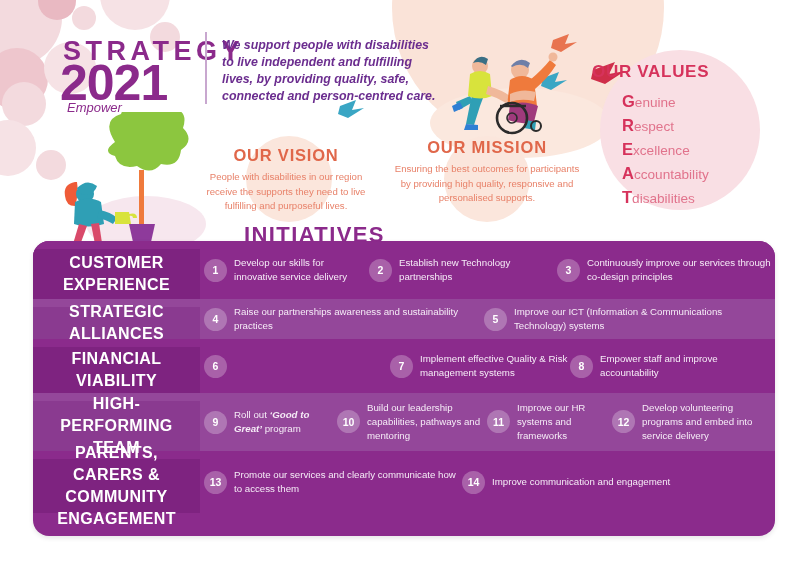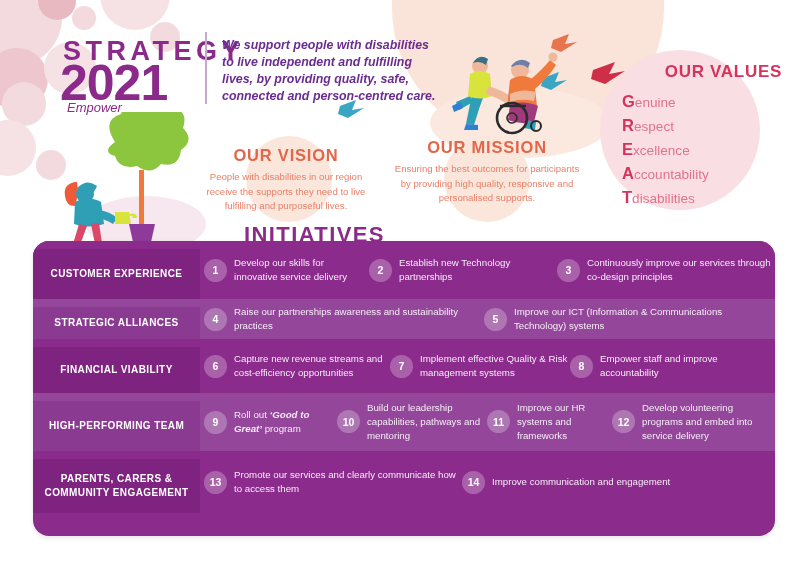--- a/index.html
+++ b/index.html
@@ -48,21 +48,21 @@
   .vm-body{
     font-size:9.6px;color:#e8826a;line-height:1.52;
   }
   #vision{left:196px;top:146px;width:180px;}
   #mission{left:392px;top:138px;width:190px;}
 
   
   #values{position:absolute;left:592px;top:62px;width:190px;}
   .values-title{
     font-size:17px;font-weight:bold;letter-spacing:0.7px;
-    color:#d6325b;text-align:right;margin-bottom:7px;
+    color:#d6325b;text-align:left;margin-bottom:7px;
   }
   .value-row{
     font-size:13.6px;color:#e1738c;line-height:1.46;
     padding-left:30px;white-space:nowrap;
   }
   .value-row b{
     font-size:16.5px;font-weight:bold;color:#d6325b;
   }
 
   
@@ -76,21 +76,21 @@
     border-radius:16px;overflow:hidden;background:#8b2b8c;
     box-shadow:0 2px 5px rgba(0,0,0,0.10);
   }
   .row{display:flex;align-items:stretch;width:100%;}
   .row.dark{background:#8b2b8c;}
   .row.light{background:#94479a;}
   .cat{
     width:167px;flex:0 0 167px;
     display:flex;align-items:center;justify-content:center;
     text-align:center;color:#ffffff;font-weight:bold;
-    font-size:10px;line-height:1.38;letter-spacing:0.4px;
+    font-size:16px;line-height:1.38;letter-spacing:0.4px;
     padding:0 8px;box-sizing:border-box;margin-top:8px;
   }
   .row.dark .cat{background:#7e2380;}
   .row.light .cat{background:#8a3a90;}
   .items{
     flex:1;display:flex;align-items:center;
     padding:0 10px 0 4px;box-sizing:border-box;
   }
   .item{display:flex;align-items:center;gap:7px;box-sizing:border-box;}
   .num{
@@ -246,21 +246,20 @@
             <div class="num">5</div>
             <div class="itxt">Improve our ICT (Information &amp; Communications Technology) systems</div>
           </div>
         </div>
       </div>
       <div class="row dark" id="row-3">
         <div class="cat">FINANCIAL VIABILITY</div>
         <div class="items">
           <div class="item" style="width: 186px;">
             <div class="num">6</div>
-            <div class="itxt">Capture new revenue streams and cost-efficiency opportunities</div>
           </div>
           <div class="item" style="width: 180px;">
             <div class="num">7</div>
             <div class="itxt">Implement effective Quality &amp; Risk management systems</div>
           </div>
           <div class="item" style="width: 172px;">
             <div class="num">8</div>
             <div class="itxt">Empower staff and improve accountability</div>
           </div>
         </div>

